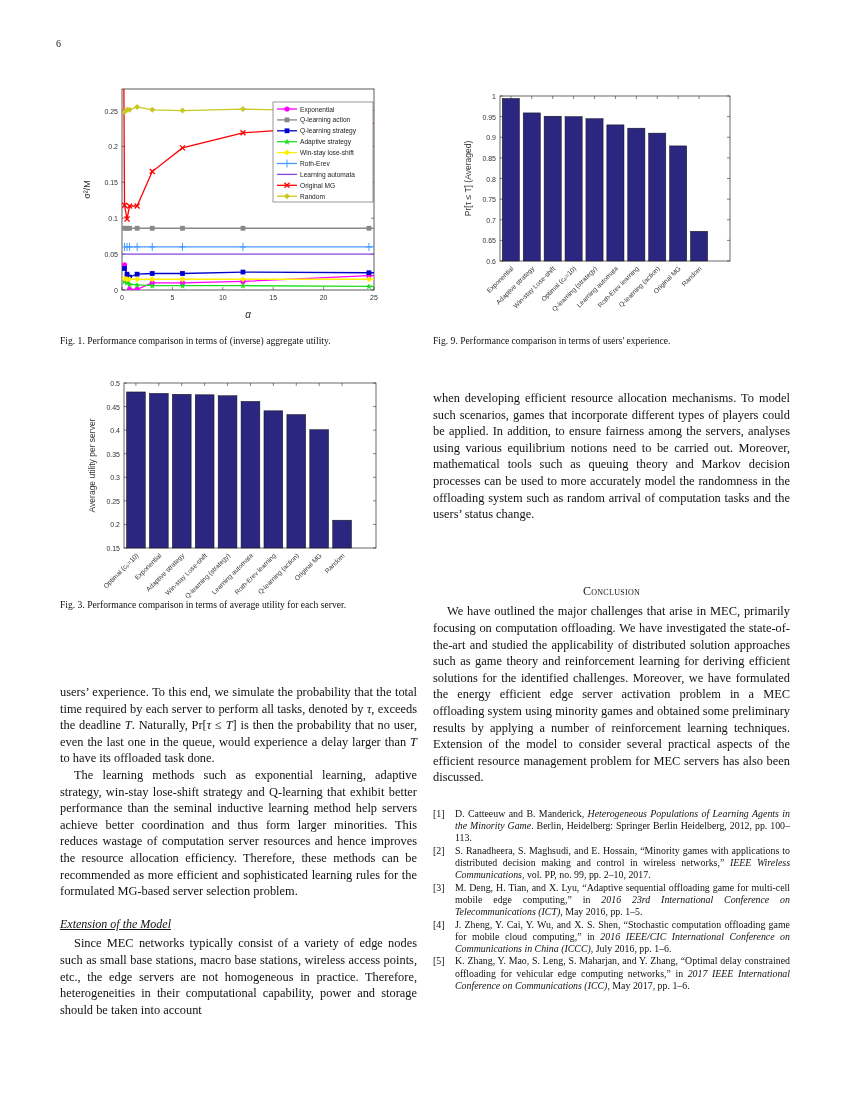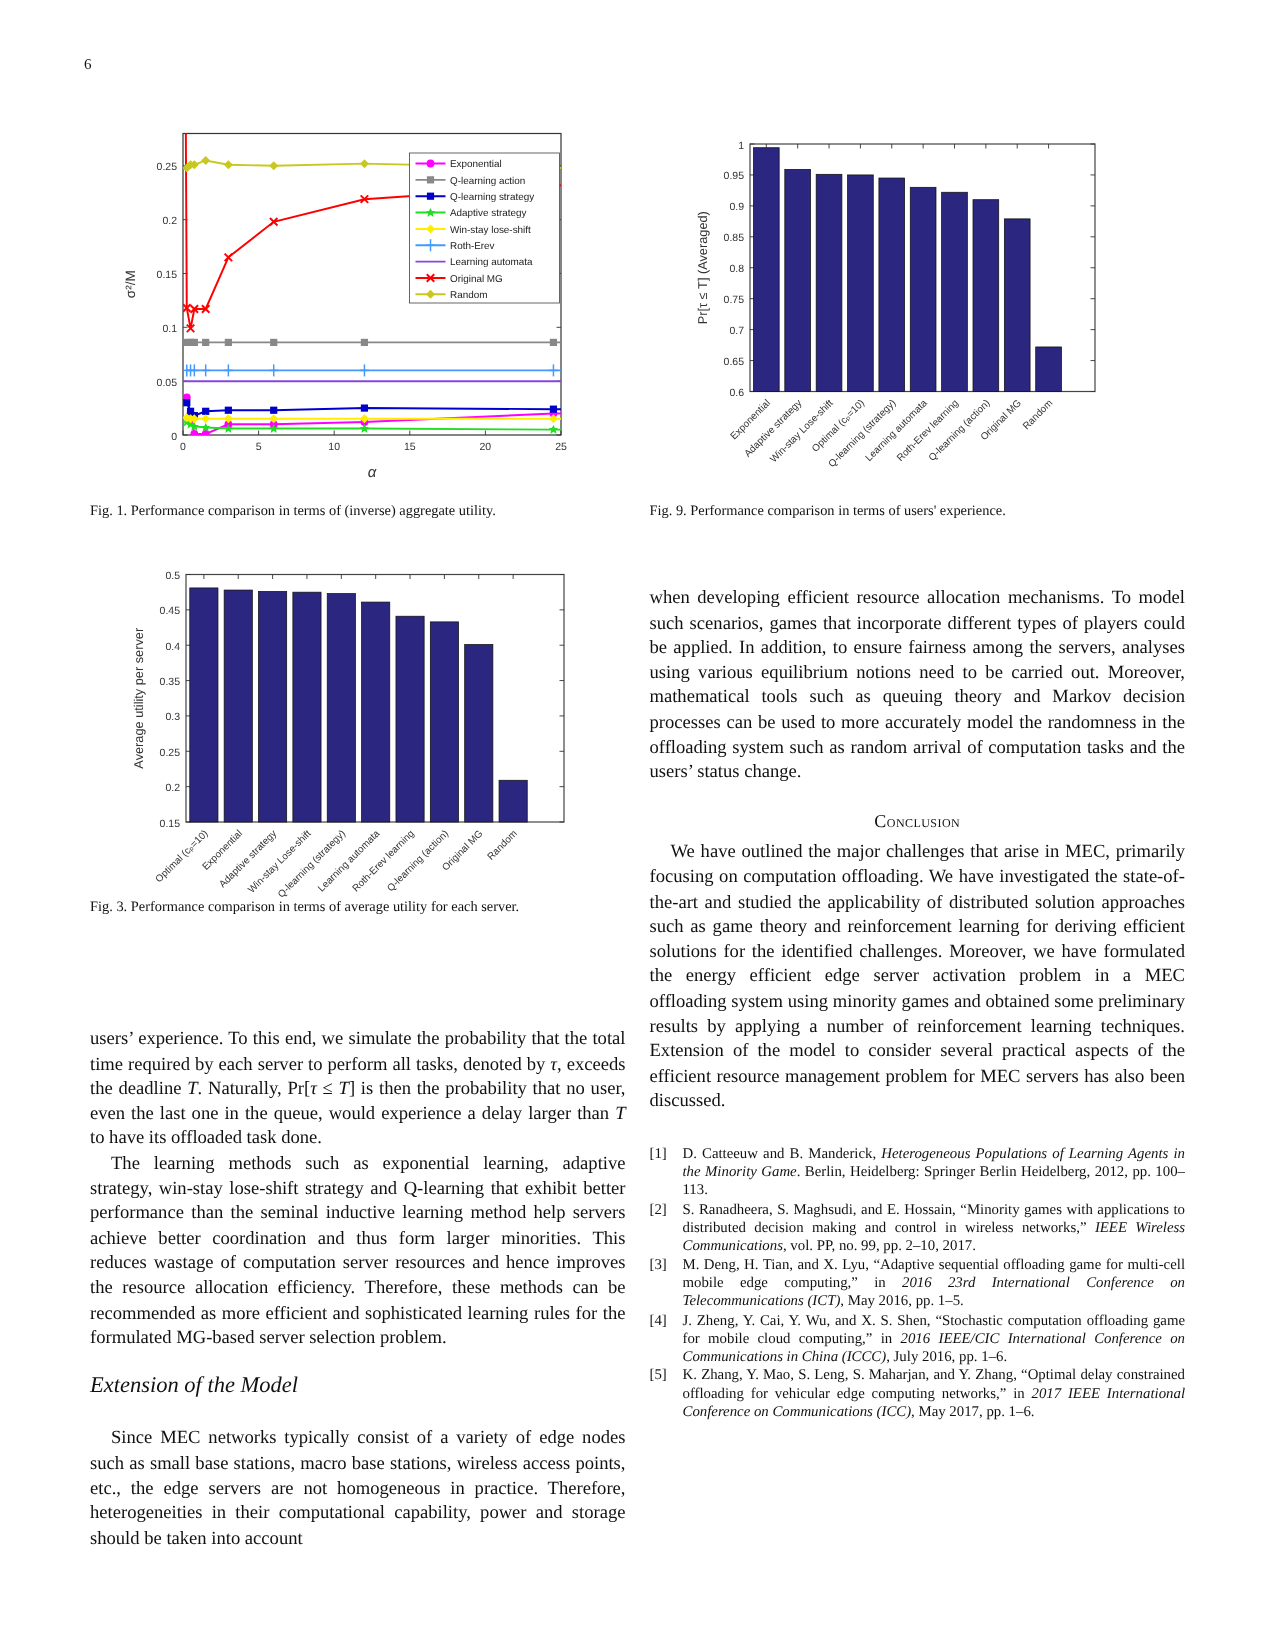--- a/index.html
+++ b/index.html
@@ -4,22 +4,22 @@
 <style>
   html,body{margin:0;padding:0;background:#fff;}
   body{width:850px;height:1100px;position:relative;overflow:hidden;
        font-family:"Liberation Serif","DejaVu Serif",serif;color:#111;}
   .abs{position:absolute;}
   .pagenum{left:56px;top:38px;font-size:10px;}
   .caption{font-size:9.6px;line-height:12px;}
   .col{font-size:12.4px;line-height:16.6px;text-align:justify;}
   .col p{margin:0;}
   .indent{text-indent:14px;}
-  .secthead{font-size:12px;text-align:center;letter-spacing:0.3px;font-variant:small-caps;}
-  .subhead{font-style:italic;font-size:15px;}
+  .secthead{font-size:12px;text-align:center;letter-spacing:0.3px;font-variant:small-caps;margin-top:44px;}
+  .subhead{font-style:italic;font-size:12px;text-decoration:underline;}
   .refs{font-size:9.9px;line-height:12.3px;}
   .ref{position:relative;padding-left:22px;margin-bottom:0;text-align:justify;}
   .ref .num{position:absolute;left:0;top:0;}
   .ref i{font-style:italic;}
   svg text{font-family:"Liberation Sans","DejaVu Sans",sans-serif;}
 </style>
 </head>
 <body>
 
 <div class="abs pagenum">6</div>
@@ -305,21 +305,21 @@
     <text x="0" y="0" font-size="6.6" text-anchor="end" fill="#333" transform="translate(265.0945454545454,186) rotate(-45)">Random</text>
     <text x="0" y="0" font-size="8.5" text-anchor="middle" fill="#333" transform="translate(15,95.5) rotate(-90)">Average utility per server</text>
   </svg>
 <div class="abs caption" style="left:60px;top:599px">Fig. 3.  Performance comparison in terms of average utility for each server.</div>
 
 <div class="abs col" style="left:60px;top:684px;width:357px">
   <p id="lp1">users’ experience. To this end, we simulate the probability that the total time required by each server to perform all tasks, denoted by <i>τ</i>, exceeds the deadline <i>T</i>. Naturally, Pr[<i>τ</i> ≤ <i>T</i>] is then the probability that no user, even the last one in the queue, would experience a delay larger than <i>T</i> to have its offloaded task done.</p>
   <p class="indent">The learning methods such as exponential learning, adaptive strategy, win-stay lose-shift strategy and Q-learning that exhibit better performance than the seminal inductive learning method help servers achieve better coordination and thus form larger minorities. This reduces wastage of computation server resources and hence improves the resource allocation efficiency. Therefore, these methods can be recommended as more efficient and sophisticated learning rules for the formulated MG-based server selection problem.</p>
   <div style="height:16px"></div>
   <div class="subhead">Extension of the Model</div>
-  <p class="indent" style="margin-top:18px">Since MEC networks typically consist of a variety of edge nodes such as small base stations, macro base stations, wireless access points, etc., the edge servers are not homogeneous in practice. Therefore, heterogeneities in their computational capability, power and storage should be taken into account</p>
+  <p class="indent" style="margin-top:3px">Since MEC networks typically consist of a variety of edge nodes such as small base stations, macro base stations, wireless access points, etc., the edge servers are not homogeneous in practice. Therefore, heterogeneities in their computational capability, power and storage should be taken into account</p>
 </div>
 
 <div class="abs col" style="left:433px;top:390px;width:357px">
   <p>when developing efficient resource allocation mechanisms. To model such scenarios, games that incorporate different types of players could be applied. In addition, to ensure fairness among the servers, analyses using various equilibrium notions need to be carried out. Moreover, mathematical tools such as queuing theory and Markov decision processes can be used to more accurately model the randomness in the offloading system such as random arrival of computation tasks and the users’ status change.</p>
   <div style="height:16px"></div>
   <div class="secthead">Conclusion</div>
   <p class="indent" style="margin-top:4px">We have outlined the major challenges that arise in MEC, primarily focusing on computation offloading. We have investigated the state-of-the-art and studied the applicability of distributed solution approaches such as game theory and reinforcement learning for deriving efficient solutions for the identified challenges. Moreover, we have formulated the energy efficient edge server activation problem in a MEC offloading system using minority games and obtained some preliminary results by applying a number of reinforcement learning techniques. Extension of the model to consider several practical aspects of the efficient resource management problem for MEC servers has also been discussed.</p>
   <div style="height:16px"></div>
   <div class="refs" style="margin-top:6px" id="refs">
       <div class="ref"><span class="num">[1]</span>D. Catteeuw and B. Manderick, <i>Heterogeneous Populations of Learning Agents in the Minority Game</i>.  Berlin, Heidelberg: Springer Berlin Heidelberg, 2012, pp. 100–113.</div>

